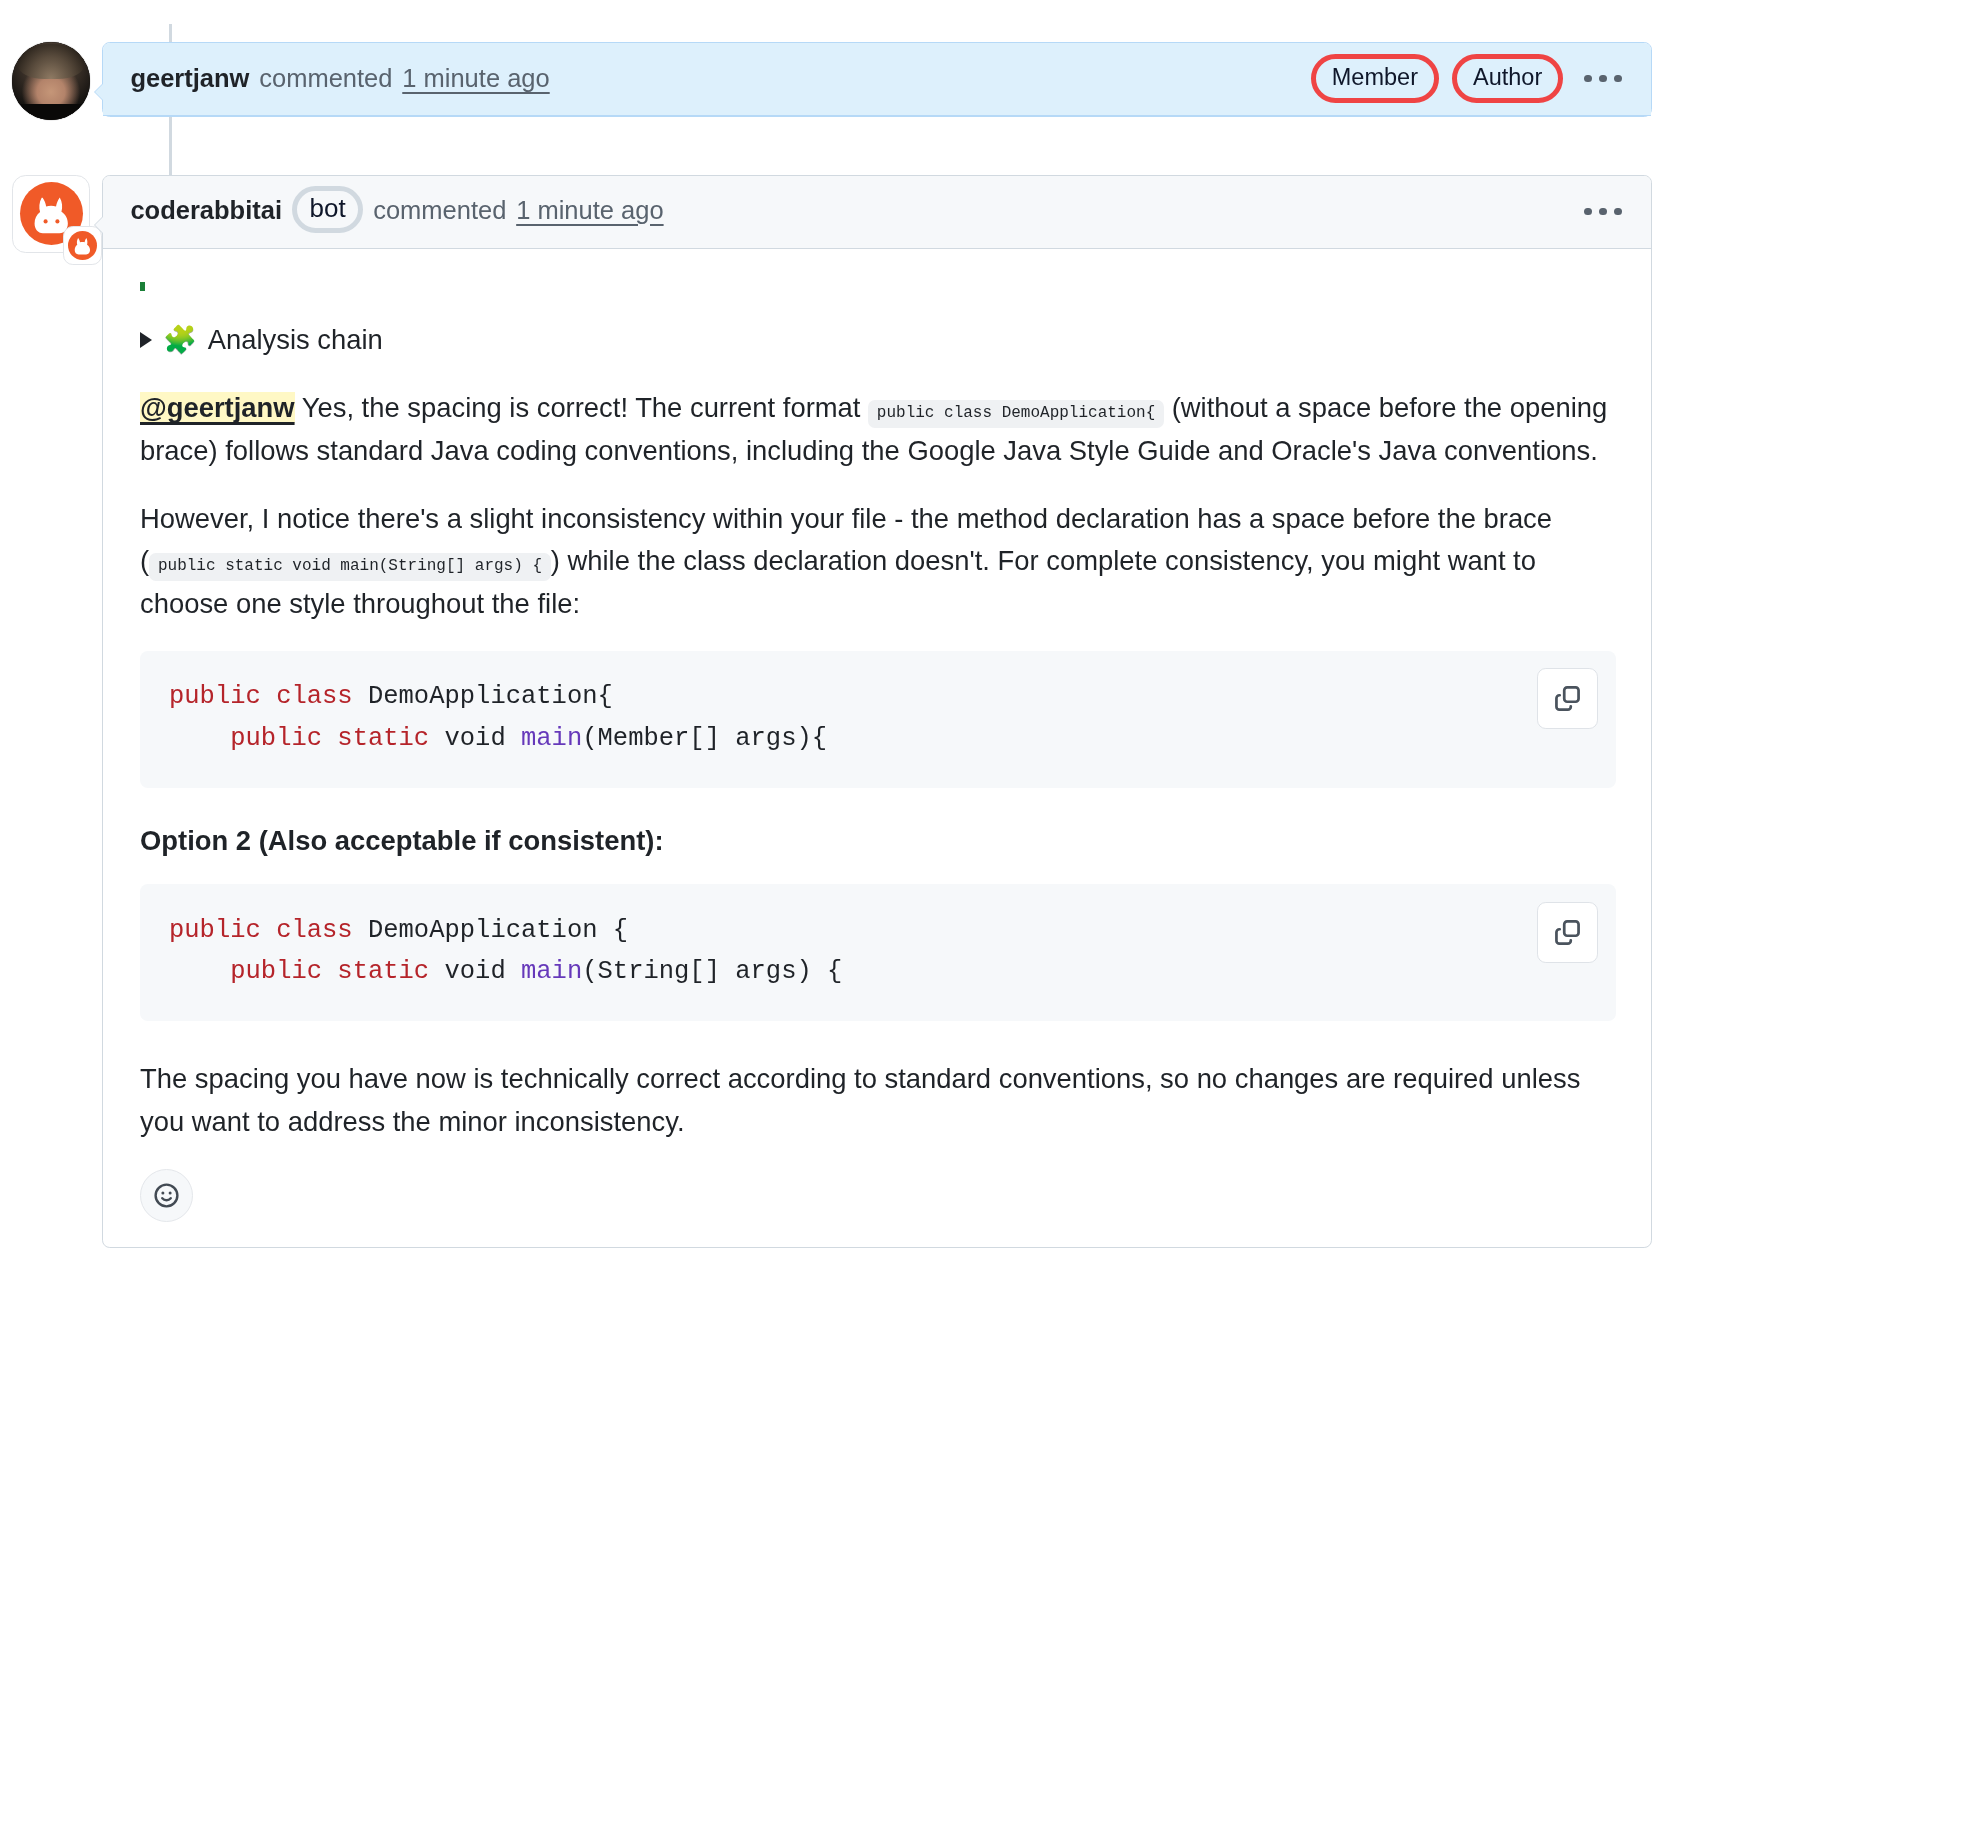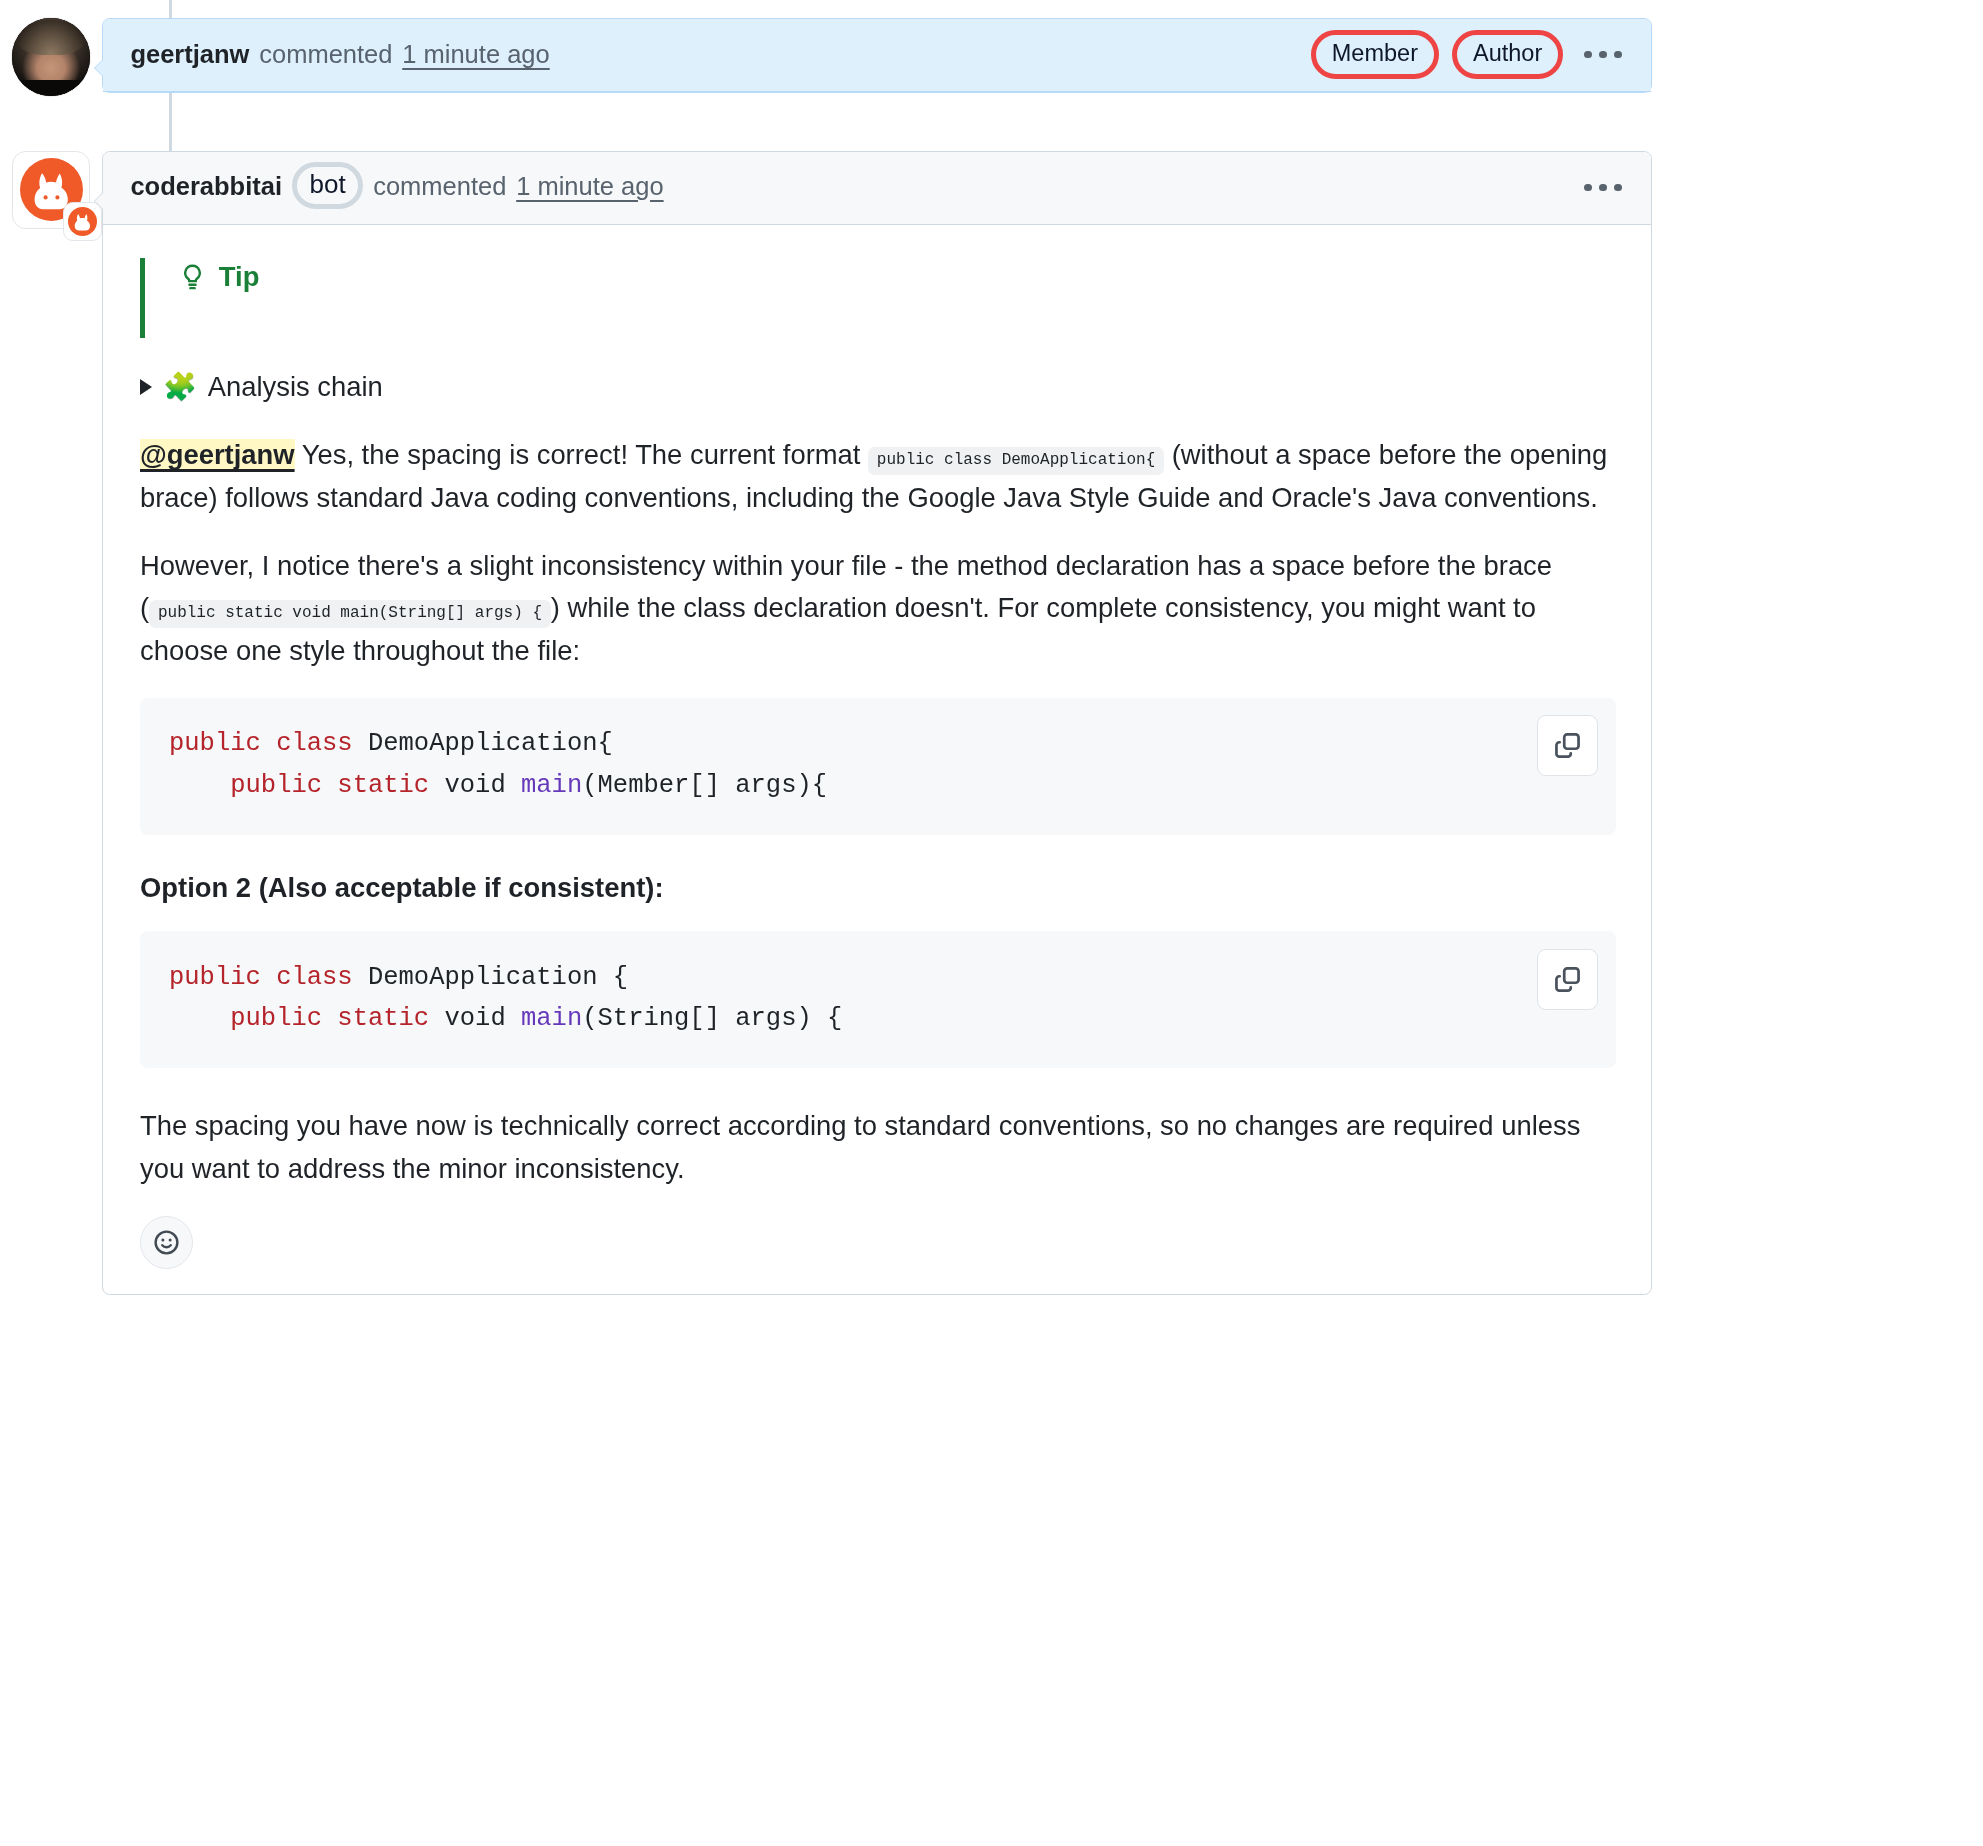--- a/index.html
+++ b/index.html
@@ -9,20 +9,21 @@
     width: 1984px;
     font-family: "Liberation Sans", sans-serif;
     -webkit-font-smoothing: antialiased;
   }
   body { width: 1984px; min-height: 1847px; position: relative; }
 
   .timeline {
     position: relative;
     width: 1685px;
     padding: 0;
+    margin-top: 24px;
   }
 
   
   .rail {
     position: absolute;
     left: 169px;
     top: 0;
     bottom: 0;
     width: 2.9px;
     background: #d1d9e0;
@@ -375,27 +376,20 @@
               <i></i>
               <i></i>
               <i></i>
             </span>
         </div>
       </div>
 
       <div class="c-body bot">
 
         <div class="callout">
-          <div class="ctitle">
-            <svg width="29" height="31" viewBox="0 0 16 16" fill="none">
-              <path d="M8 1.5a4 4 0 0 0-2.4 7.2c.4.3.6.7.6 1.1v.2h3.6v-.2c0-.4.2-.8.6-1.1A4 4 0 0 0 8 1.5Z" stroke="#1a7f37" stroke-width="1.3" fill="none"></path>
-              <path d="M6.3 12h3.4M6.8 13.9h2.4" stroke="#1a7f37" stroke-width="1.3" stroke-linecap="round"></path>
-            </svg>
-            <span>Tip</span>
-          </div>
         </div>
 
         <details class="analysis">
           <summary>
             <span class="tri"></span>
             <span style="font-size:27.4px;">🧩</span>
             <span>Analysis chain</span>
           </summary>
         </details>
 

